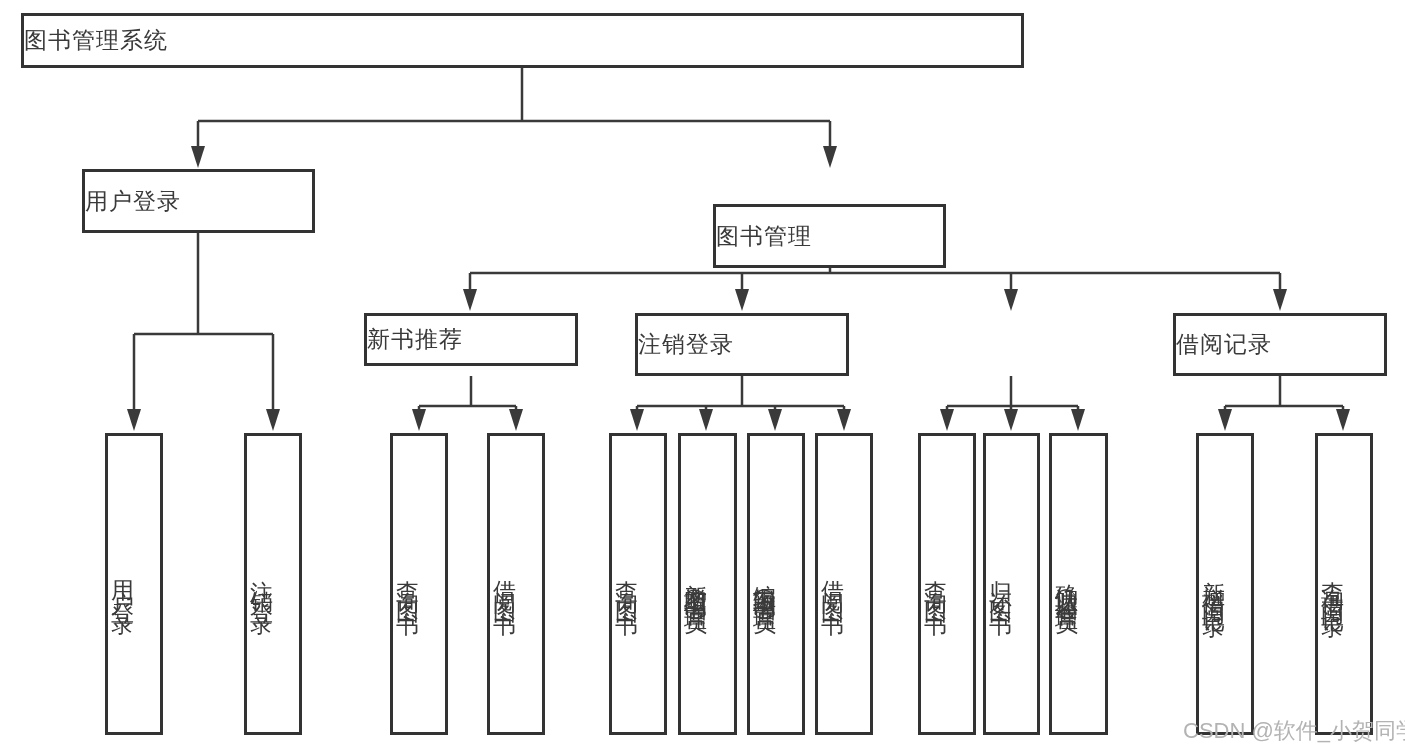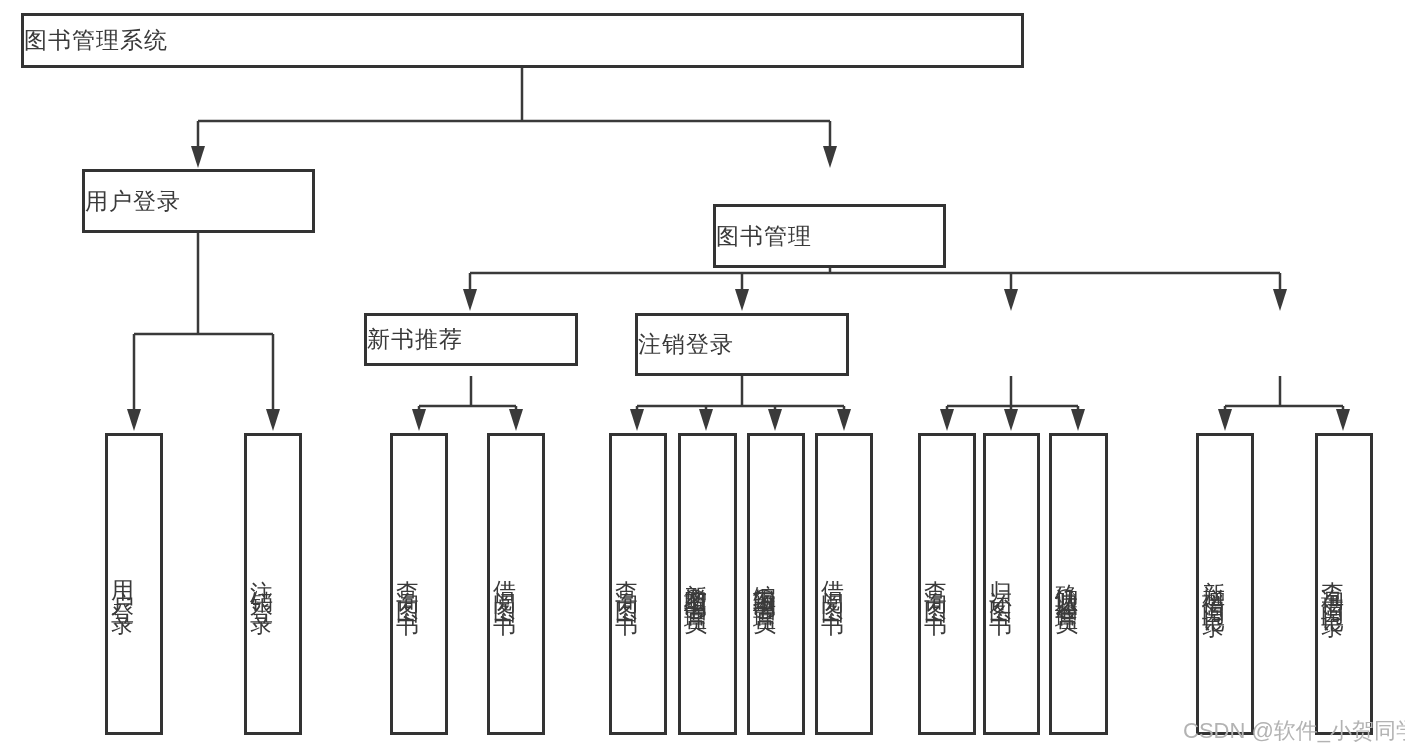--- a/index.html
+++ b/index.html
@@ -133,20 +133,23 @@
   <div class="node hbox" style="left:713px; top:169px; width:233px; height:64px;margin-top:35px;">
     <span class="label">图书管理</span>
   </div>
 
   <div class="node hbox" style="left:364px; top:313px; width:214px; height:53px;">
     <span class="label">新书推荐</span>
   </div>
   <div class="node hbox" style="left:635px; top:313px; width:214px; height:63px;">
     <span class="label">注销登录</span>
   </div>
+  <div class="node hbox" style="left:1173px; top:313px; width:214px; height:63px;">
+    <span class="label">借阅记录</span>
+  </div>
 
   <div class="node vbox" style="left:105px; top:433px; width:58px; height:302px;">
     <span class="label ls-wide">用户登录</span>
   </div>
   <div class="node vbox" style="left:244px; top:433px; width:58px; height:302px;">
     <span class="label ls-wide">注销登录</span>
   </div>
 
   <div class="node vbox" style="left:390px; top:433px; width:58px; height:302px;">
     <span class="label ls-wide">查询图书</span>

